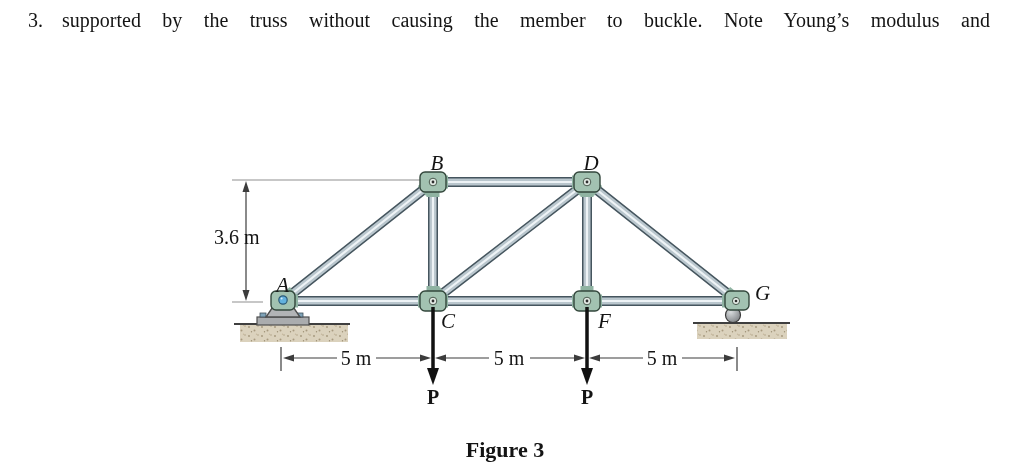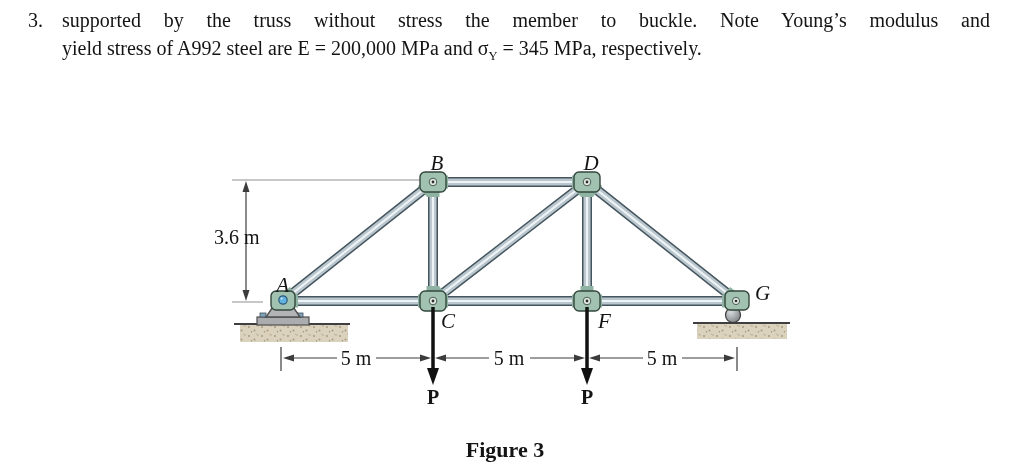--- a/index.html
+++ b/index.html
@@ -21,22 +21,21 @@
   .nodeLabel{font-style:italic;font-size:21px;}
   .dimLabel{font-size:20px;}
   .loadLabel{font-size:20px;font-weight:bold;}
   .caption{font-size:22px;font-weight:bold;}
 </style>
 </head>
 <body>
 
 <div class="problem">
   <span class="num">3.</span>
-  <div class="pline just">supported by the truss without stress the member to buckle. Note Young’s modulus and</div>
-  <div class="pline"><span>yield stress of A992 steel are E = 200,000 MPa and </span><span>σ</span><sub>Y</sub><span> = 345 MPa, respectively.</span></div>
+  <div class="pline just">supported by the truss without causing the member to buckle. Note Young’s modulus and</div>
 </div>
 
 <svg width="1024" height="475" viewBox="0 0 1024 475">
   <defs>
     <pattern id="speckle" width="13" height="9" patternUnits="userSpaceOnUse">
       <rect width="13" height="9" fill="#dbd2bd"></rect>
       <circle cx="2" cy="3" r="0.9" fill="#a3957a"></circle>
       <circle cx="7.5" cy="6.5" r="1" fill="#a89a7f"></circle>
       <circle cx="11" cy="2" r="0.8" fill="#b3a588"></circle>
       <circle cx="4.5" cy="7.8" r="0.7" fill="#9d8f74"></circle>

